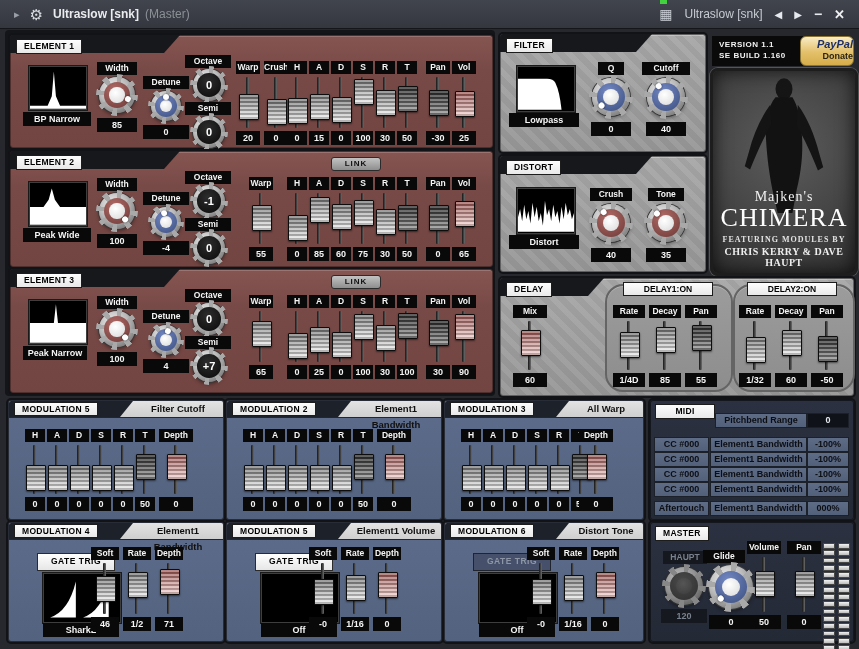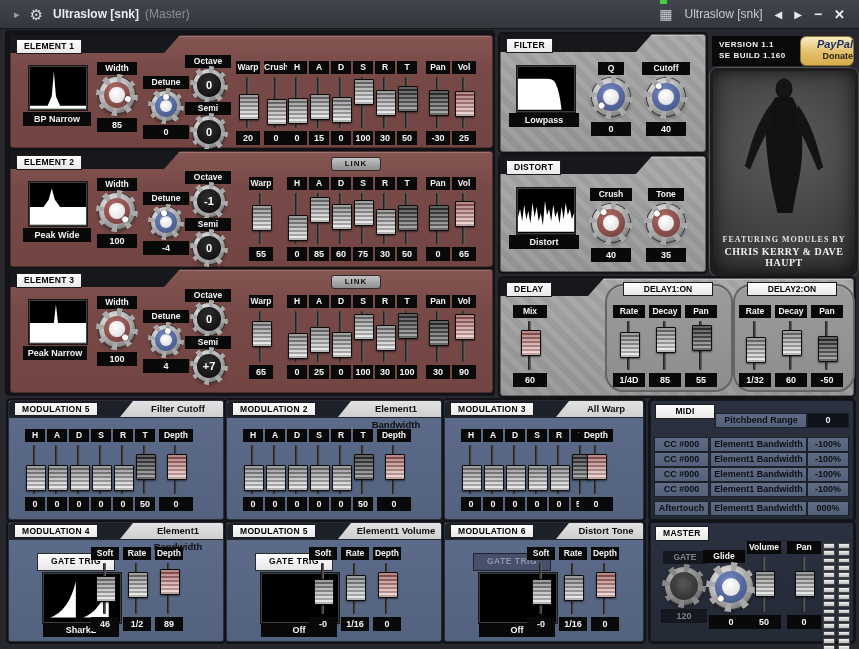--- a/index.html
+++ b/index.html
@@ -652,21 +652,21 @@
     <div class="track">
               <div class="handle light" style="bottom: 16.66px;"></div>
             </div>
     <div class="pvalue">1/2</div>
   </div>
           <div class="scol" style="width:28px">
     <div class="plabel">Depth</div>
     <div class="track">
               <div class="handle red" style="bottom: 20.44px;"></div>
             </div>
-    <div class="pvalue">89</div>
+    <div class="pvalue">71</div>
   </div>
         </div>
       </div>
   </div>
     <div class="panel blue" style="left:226px;top:522px;width:214px;height:118px">
     <div class="mhead"></div>
     <div class="mheaddark"></div>
     <div class="tab" style="left:5px;top:1px;line-height:12px">MODULATION 5</div>
     <div class="mtarget">Element1 Volume</div>
     <div class="gate " style="left:28px;top:30px;width:76px;height:16px">GATE TRIG</div>
@@ -788,20 +788,22 @@
   <div class="pp">PayPal</div>
   <div class="dn">Donate</div>
 </div>
 <div id="logo">
   <svg width="106" height="138" viewBox="0 0 100 130">
     <ellipse cx="50" cy="13" rx="8" ry="10" fill="#151515"></ellipse>
     <path d="M42,21 C35,29 32,44 33,60 C34,78 36,92 39,108 L44,130 L58,130 L62,108 C66,92 68,76 67,58 C66,42 63,29 58,21 Z" fill="#121212"></path>
     <path d="M37,28 C28,40 21,56 17,72 L13,86 L18,89 C24,74 31,58 38,47 Z" fill="#141414"></path>
     <path d="M63,28 C72,40 79,57 83,73 L87,87 L82,90 C76,75 69,59 62,48 Z" fill="#141414"></path>
   </svg>
+  <div class="logo-owner">Majken's</div>
+  <div class="logo-title">CHIMERA</div>
   <div class="logo-tag1">FEATURING MODULES BY</div>
   <div class="logo-tag2">CHRIS KERRY &amp; DAVE HAUPT</div>
 </div>
 
 <div class="panel gray" style="left:500px;top:278px;width:352px;height:116px">
   <div class="wedge" style="width:104px"></div>
   <div class="tab" style="left:5px;top:3px">DELAY</div>
   <div class="dsub" style="left:104px;top:5px;width:124px;height:104px"></div>
   <div class="dsub" style="left:232px;top:5px;width:118px;height:104px"></div>
   <div class="dhead" style="left:122px;top:3px;width:88px">DELAY1:ON</div>
@@ -887,21 +889,21 @@
   <div class="mbox" style="left:59px;top:81px;width:95px">Element1 Bandwidth</div>
   <div class="mbox" style="left:156px;top:81px;width:40px">-100%</div>
     </div>
   <div class="mbox" style="left:3px;top:100px;width:53px">Aftertouch</div>
   <div class="mbox" style="left:59px;top:100px;width:95px">Element1 Bandwidth</div>
   <div class="mbox" style="left:156px;top:100px;width:40px">000%</div>
 </div>
 
 <div class="panel darkblue" style="left:650px;top:522px;width:202px;height:118px">
   <div class="tab" style="left:4px;top:3px">MASTER</div>
-  <div class="plabel abs dimtext" style="left:12px;top:28px;width:44px">GATE</div>
+  <div class="plabel abs dimtext" style="left:12px;top:28px;width:44px">HAUPT</div>
   <div class="knob gray dim" style="left:14px;top:44px;width:38px;height:38px">
       <div class="kc" style="background:radial-gradient(circle at 45% 35%,#6b6b6b,#4a4a4a)"></div>
     </div>
   <div class="pvalue abs dimtext" style="left:10px;top:86px;width:46px">120</div>
   <div class="plabel abs" style="left:52px;top:27px;width:42px">Glide</div>
   <div class="knob blue" style="left:58px;top:42px;width:44px;height:44px">
       <div class="kdot" style="transform: rotate(-135deg);"></div>
       <div class="kc"></div>
     </div>
   <div class="pvalue abs" style="left:58px;top:92px;width:44px">0</div>

